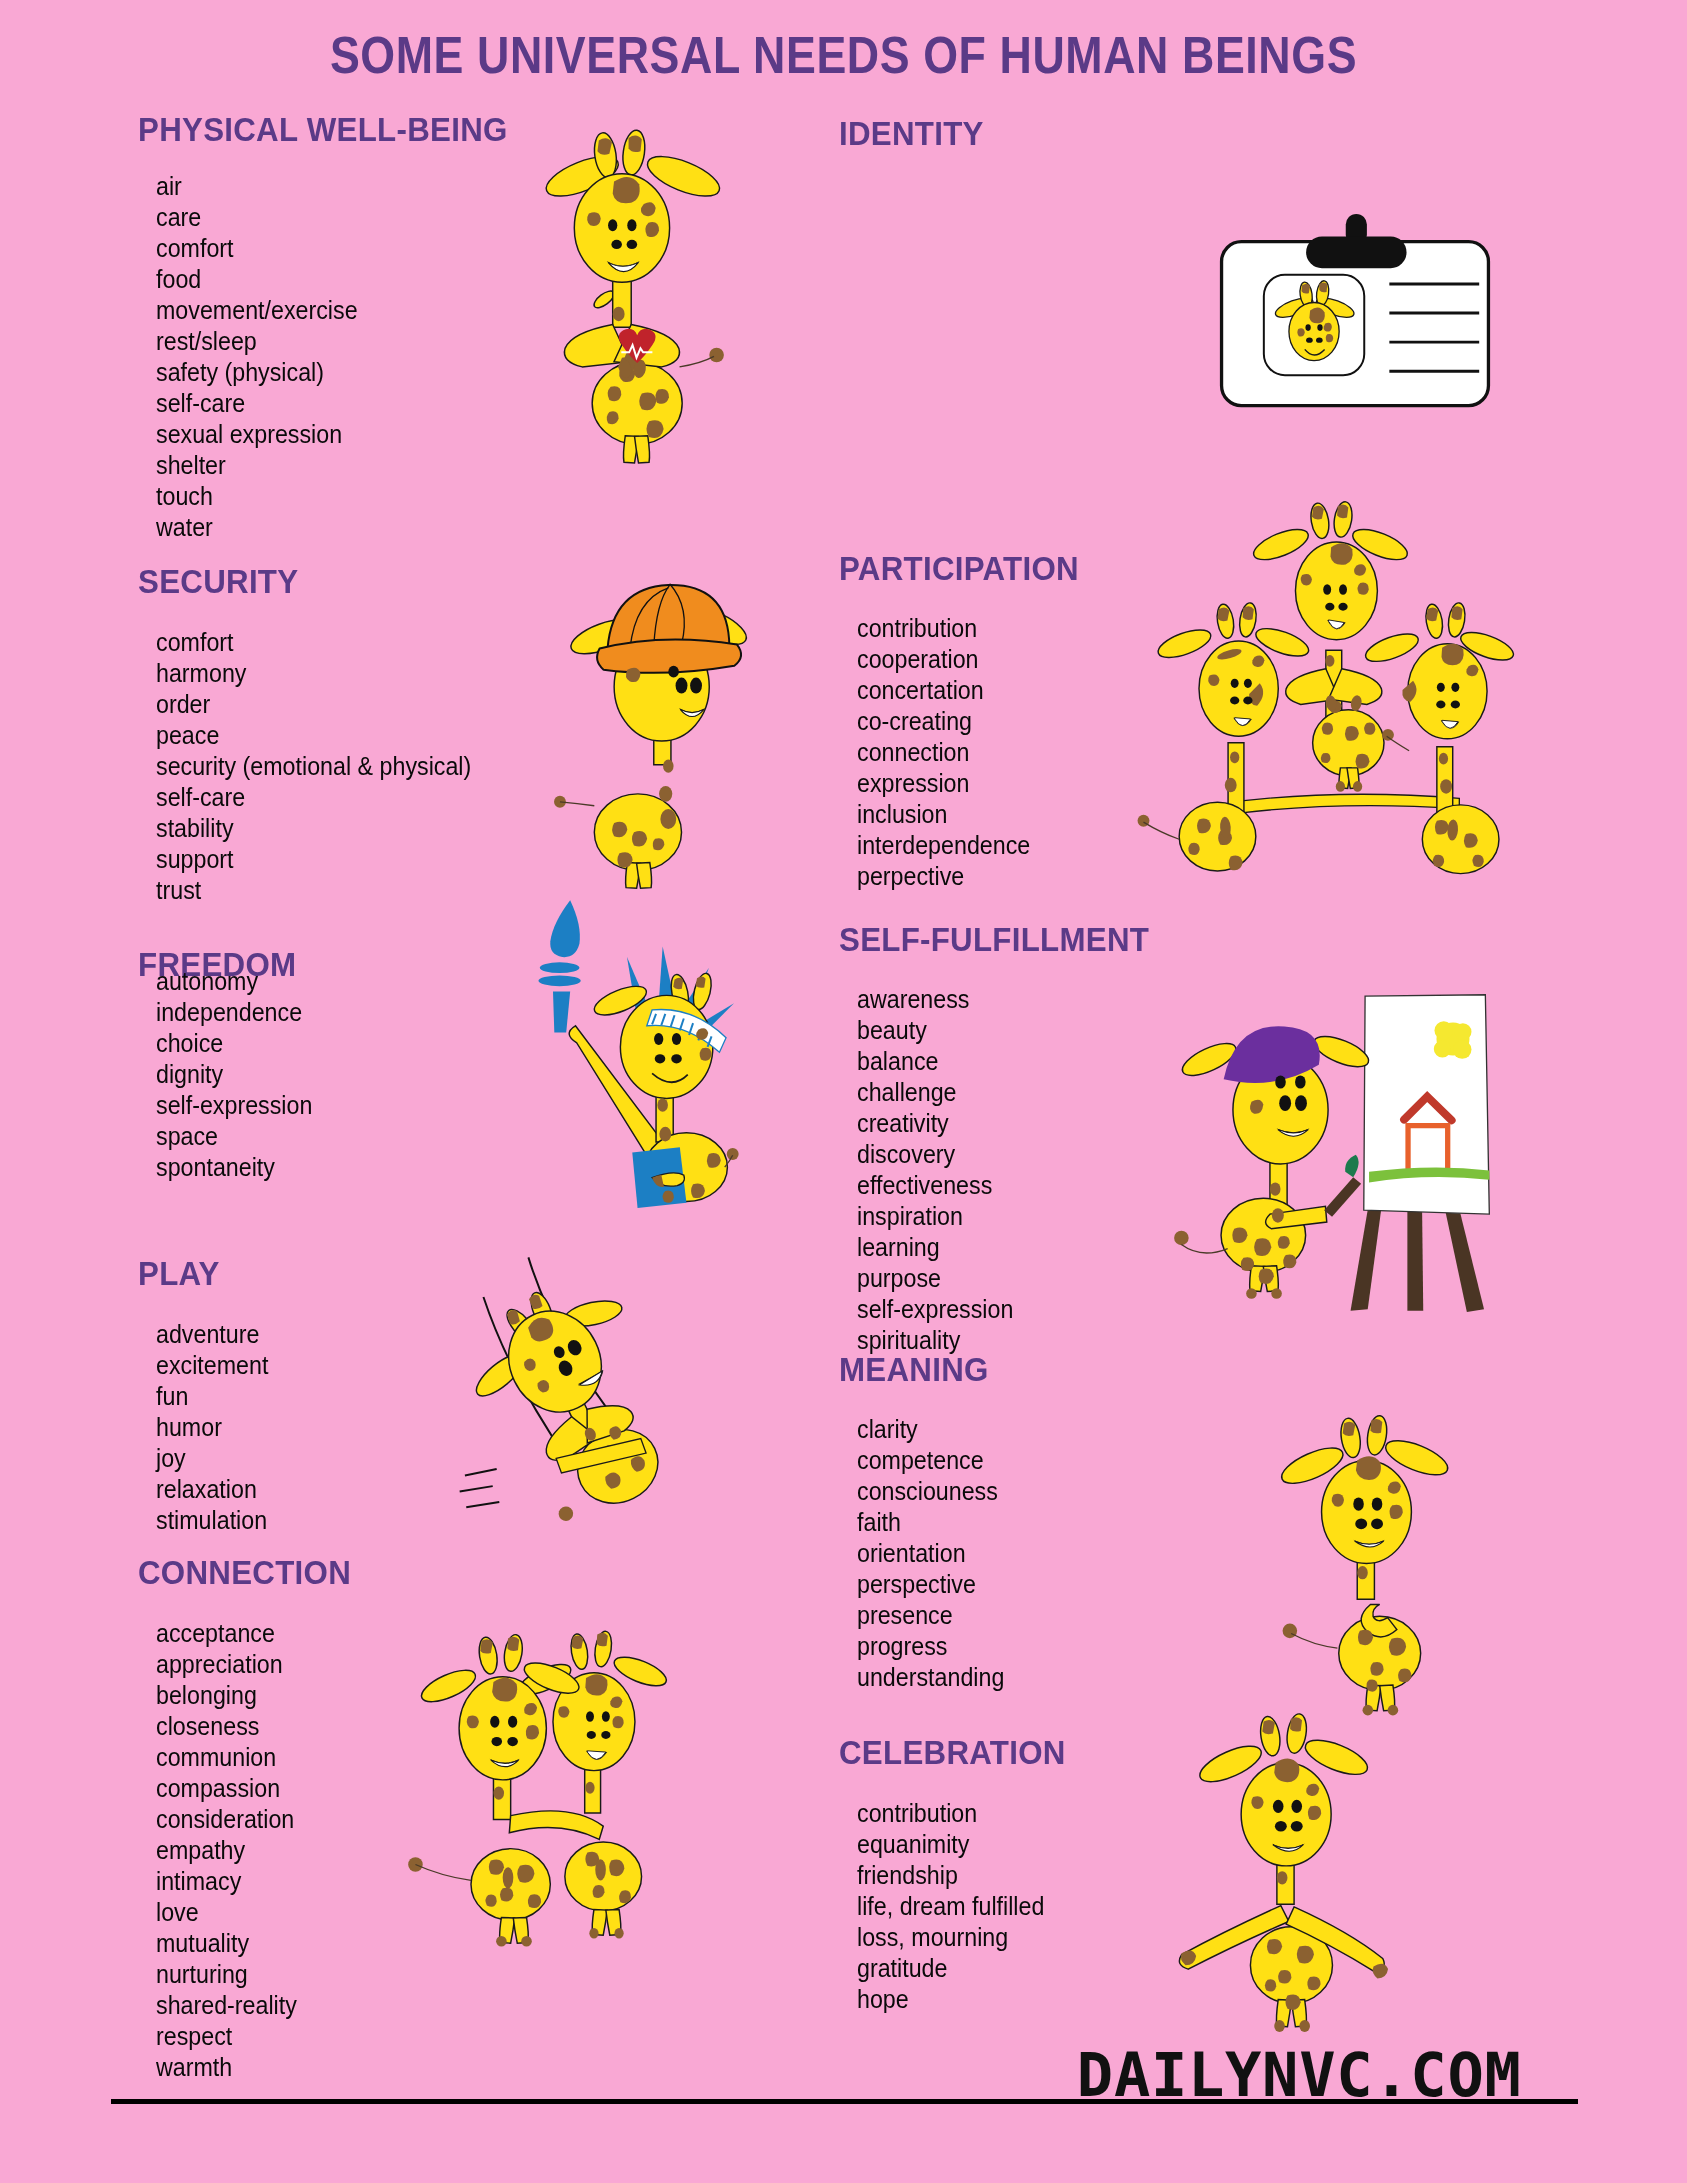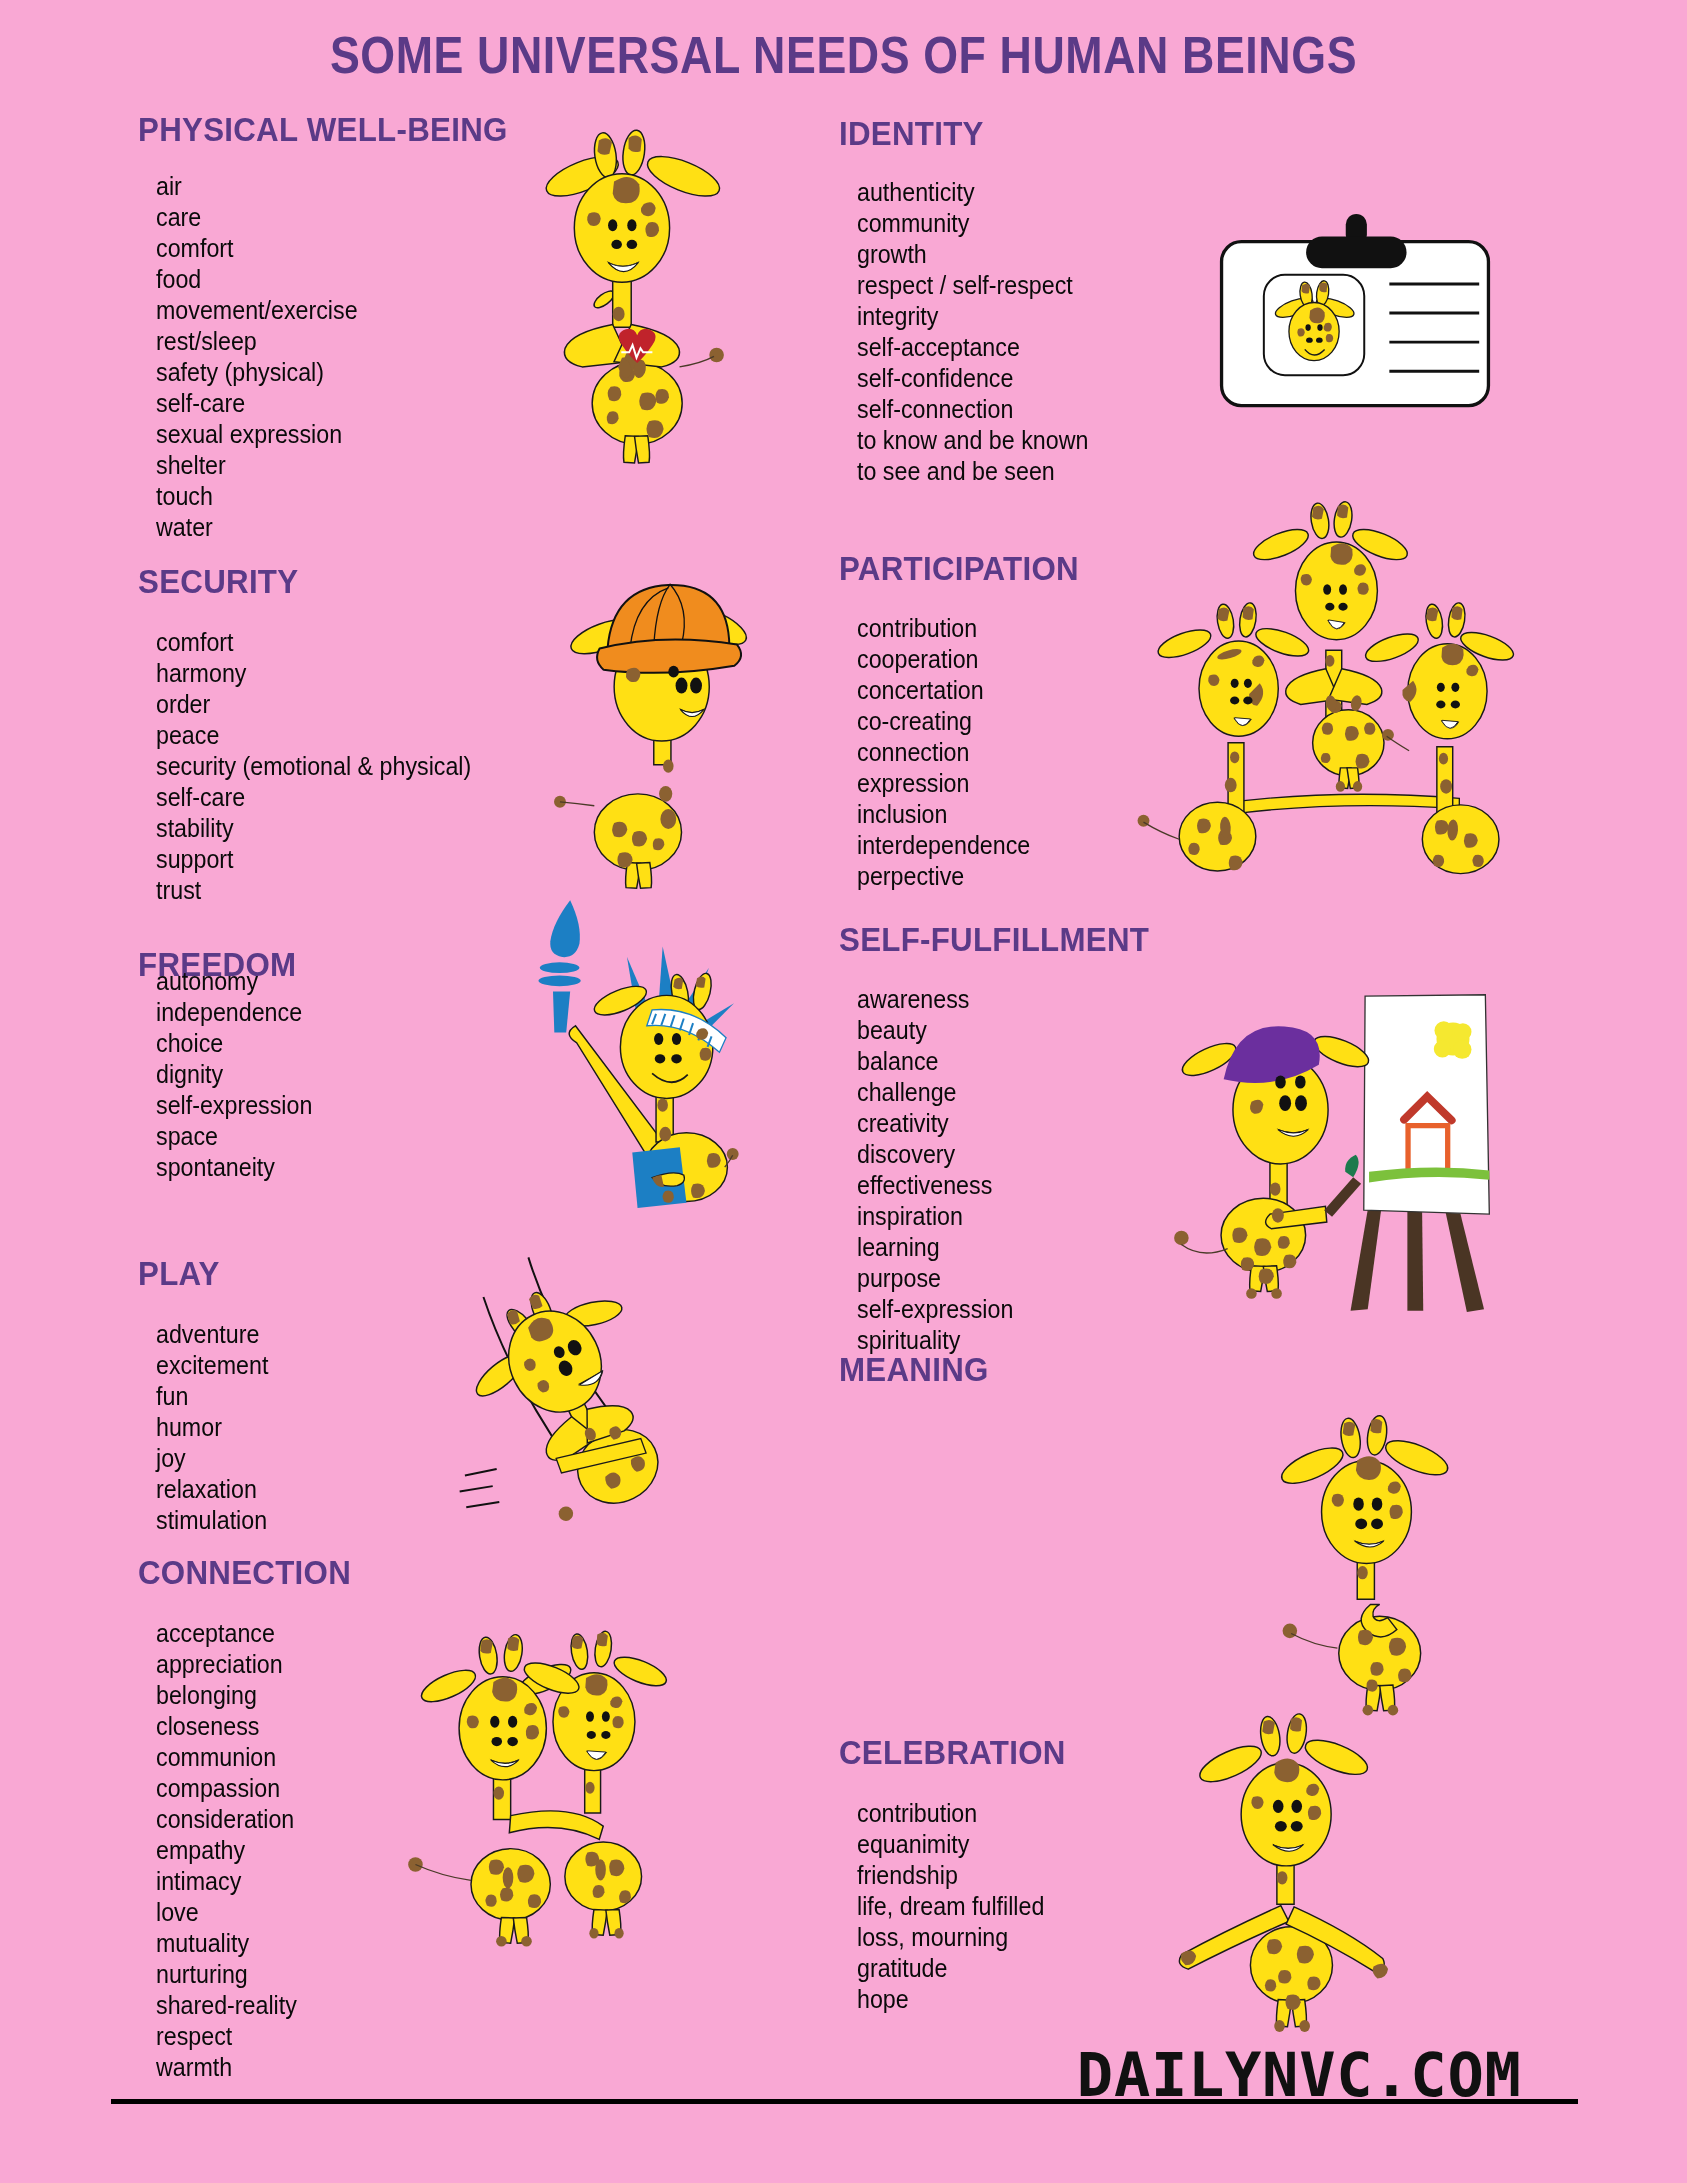--- a/index.html
+++ b/index.html
@@ -111,32 +111,20 @@
       <li>intimacy</li>
       <li>love</li>
       <li>mutuality</li>
       <li>nurturing</li>
       <li>shared-reality</li>
       <li>respect</li>
       <li>warmth</li>
     </ul>
 
   <div class="sec-head col-r" style="top:114px">IDENTITY</div>
-  <ul class="need-list col-r" style="top:159px">
-      <li>authenticity</li>
-      <li>community</li>
-      <li>growth</li>
-      <li>respect / self-respect</li>
-      <li>integrity</li>
-      <li>self-acceptance</li>
-      <li>self-confidence</li>
-      <li>self-connection</li>
-      <li>to know and be known</li>
-      <li>to see and be seen</li>
-    </ul>
 
   <div class="sec-head col-r" style="top:549px">PARTICIPATION</div>
   <ul class="need-list col-r" style="top:595px">
       <li>contribution</li>
       <li>cooperation</li>
       <li>concertation</li>
       <li>co-creating</li>
       <li>connection</li>
       <li>expression</li>
       <li>inclusion</li>
@@ -154,20 +142,31 @@
       <li>discovery</li>
       <li>effectiveness</li>
       <li>inspiration</li>
       <li>learning</li>
       <li>purpose</li>
       <li>self-expression</li>
       <li>spirituality</li>
     </ul>
 
   <div class="sec-head col-r" style="top:1350px">MEANING</div>
+  <ul class="need-list col-r" style="top:1396px">
+      <li>clarity</li>
+      <li>competence</li>
+      <li>consciouness</li>
+      <li>faith</li>
+      <li>orientation</li>
+      <li>perspective</li>
+      <li>presence</li>
+      <li>progress</li>
+      <li>understanding</li>
+    </ul>
 
   <div class="sec-head col-r" style="top:1733px">CELEBRATION</div>
   <ul class="need-list col-r" style="top:1780px">
       <li>contribution</li>
       <li>equanimity</li>
       <li>friendship</li>
       <li>life, dream fulfilled</li>
       <li>loss, mourning</li>
       <li>gratitude</li>
       <li>hope</li>

